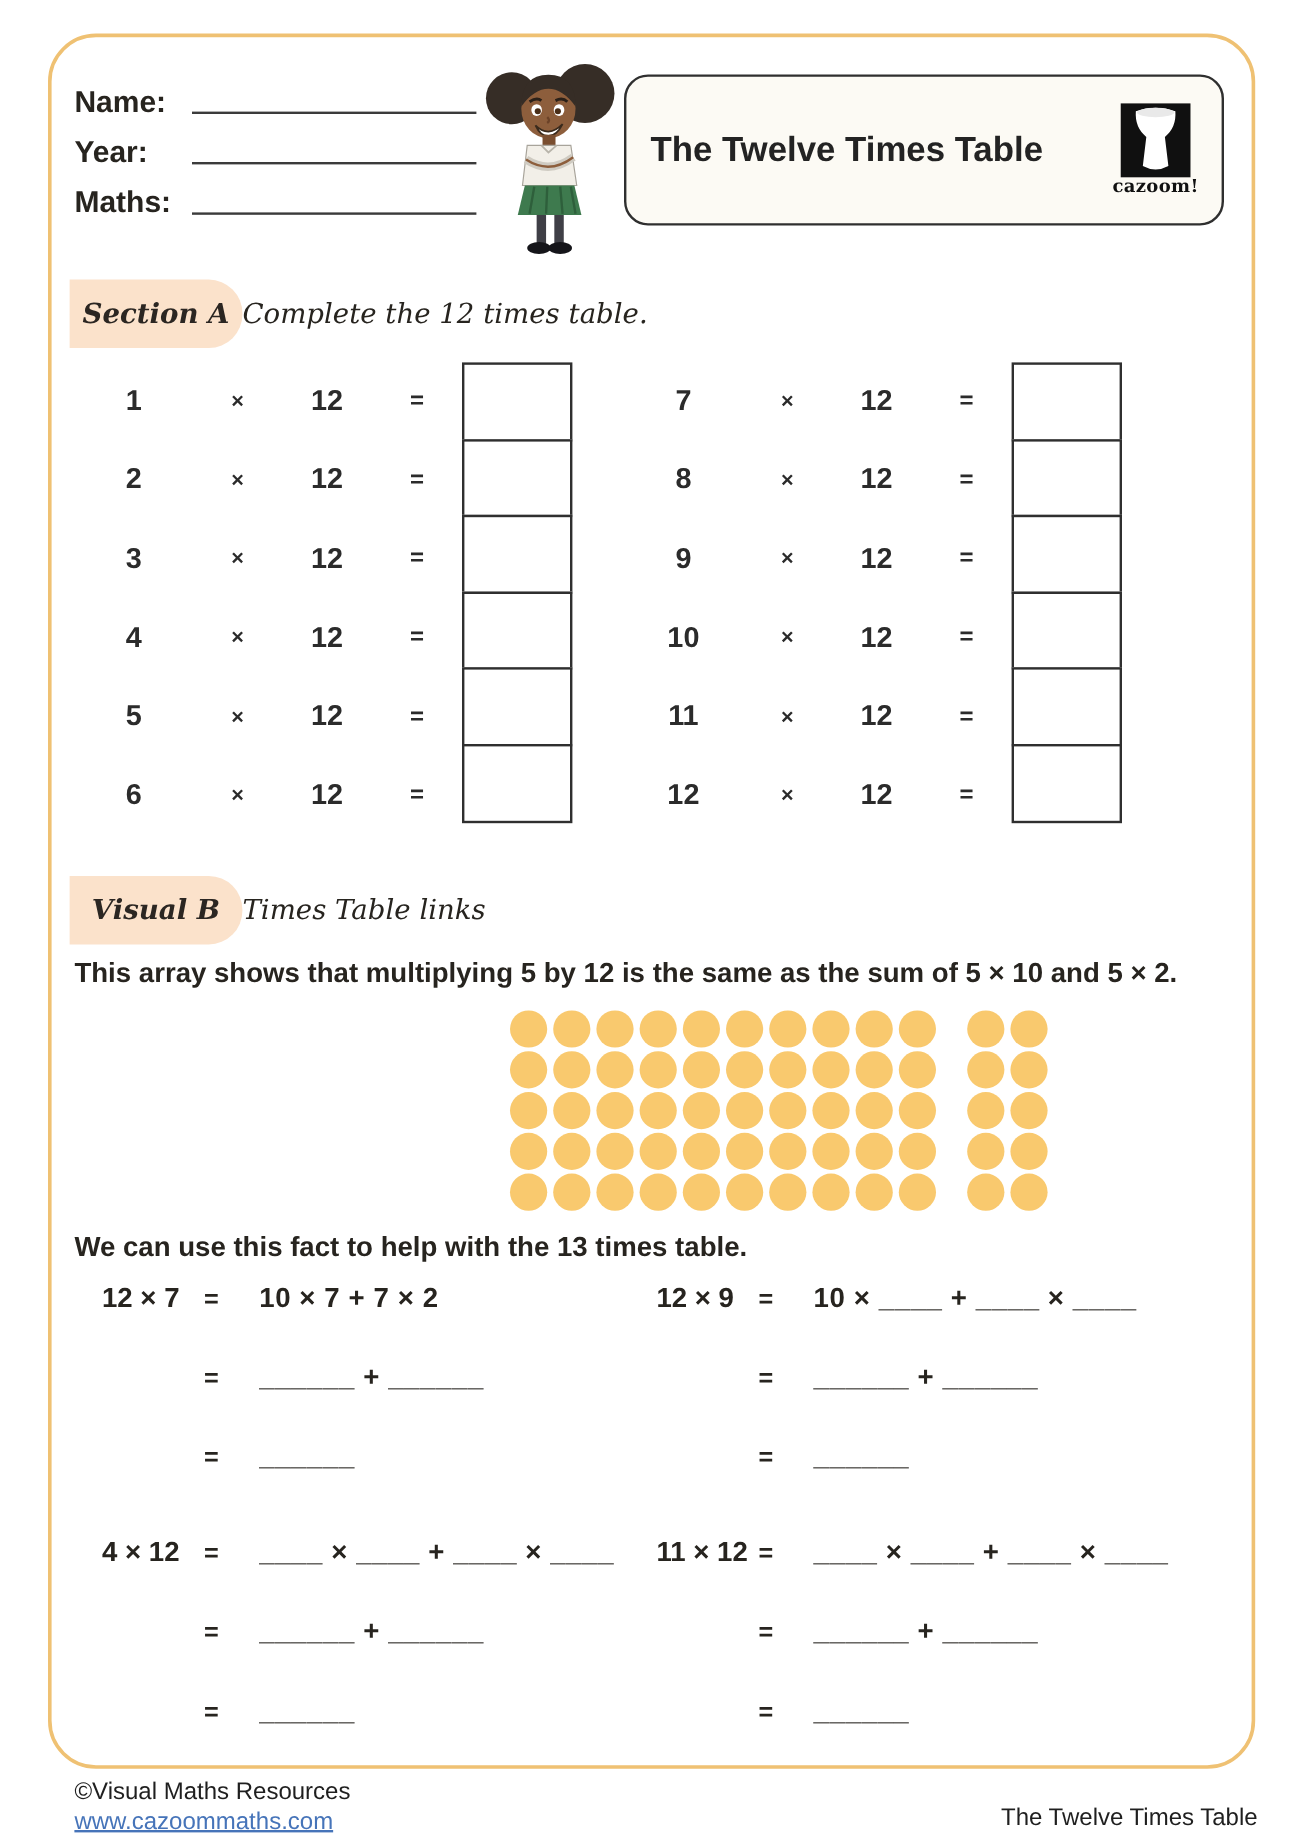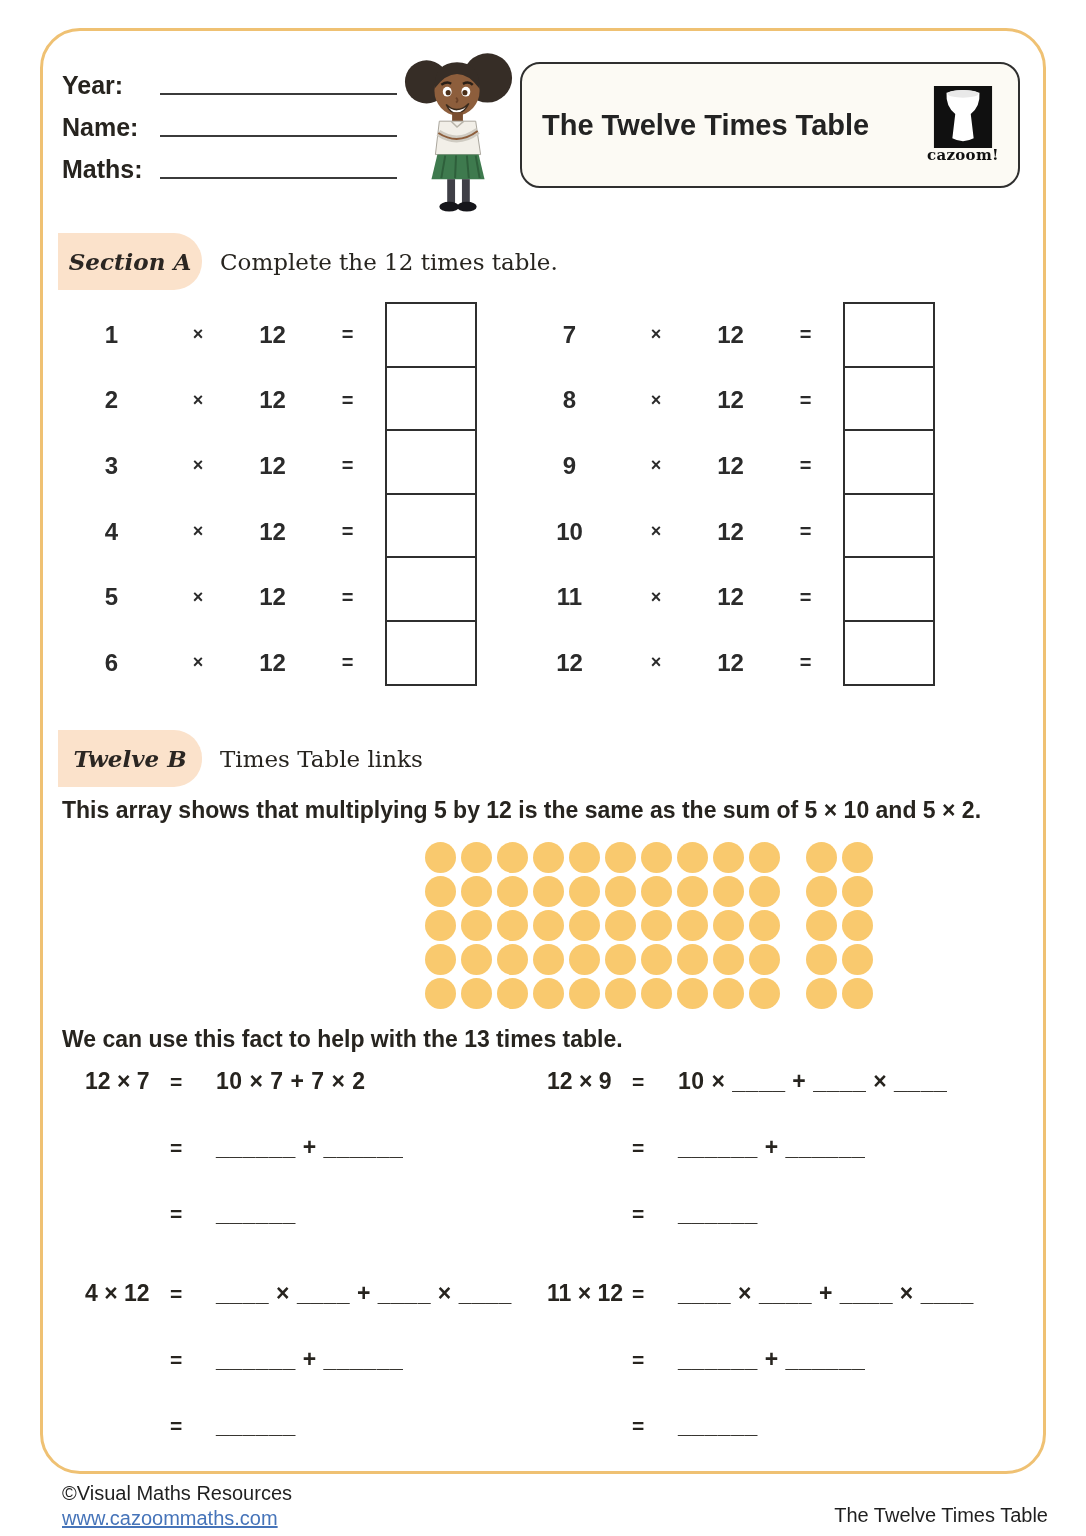--- a/index.html
+++ b/index.html
@@ -25,21 +25,21 @@
   .title-text{font-size:29px;font-weight:bold;color:#232323;}
   .logo{display:flex;flex-direction:column;align-items:center;width:78px;}
   .logo-text{font-family:"DejaVu Serif",serif;font-weight:bold;font-size:15px;color:#111;margin-top:-2px;letter-spacing:.3px;}
   
   .section-row{position:absolute;left:58px;display:flex;align-items:center;}
   .tab{
     width:144px;height:57px;background:#fbe2cb;border-radius:0 28px 28px 0;
     display:flex;align-items:center;justify-content:center;
     font-family:"DejaVu Serif",serif;font-style:italic;font-weight:bold;font-size:23px;color:#2b2622;
   }
-  .instruction{margin-left:18px;font-family:"DejaVu Serif",serif;font-size:23px;color:#27241f;}
+  .instruction{font-family:"DejaVu Serif",serif;font-style:italic;font-size:23px;color:#27241f;}
   
   .ttable{position:absolute;left:62px;top:302px;display:flex;}
   .tgroup{display:flex;}
   .tgroup.right{margin-left:43px;}
   .tgrid{width:323px;}
   .trow{display:flex;height:65.6px;align-items:center;}
   .tcell{display:inline-block;text-align:center;font-weight:bold;color:#2b2b2b;}
   .tcell.c0{width:99px;font-size:24px;}
   .tcell.c1{width:74px;font-size:18px;}
   .tcell.c2{width:75px;font-size:24px;}
@@ -66,25 +66,25 @@
   .footer-title{position:absolute;right:38px;top:1504px;font-size:20px;color:#1f1f1f;}
 </style>
 </head>
 <body>
 
 <div class="sheet">
   <div class="frame"></div>
 
   <div class="fields">
     <div class="field-row">
+      <span class="field-label">Name:</span>
+      <span class="field-line"></span>
+    </div>
+    <div class="field-row">
       <span class="field-label">Year:</span>
-      <span class="field-line"></span>
-    </div>
-    <div class="field-row">
-      <span class="field-label">Name:</span>
       <span class="field-line"></span>
     </div>
     <div class="field-row">
       <span class="field-label">Maths:</span>
       <span class="field-line"></span>
     </div>
   </div>
 
   <svg class="mascot" viewBox="0 0 115 170">
     <circle cx="25" cy="35" r="22" fill="#362d26"></circle>
@@ -222,21 +222,21 @@
           <div class="tbox"></div>
           <div class="tbox"></div>
           <div class="tbox"></div>
           <div class="tbox"></div>
           <div class="tbox"></div>
         </div>
     </div>
   </div>
 
   <div class="section-row" style="top:730px;">
-    <div class="tab">Twelve B</div>
+    <div class="tab">Visual B</div>
     <div class="instruction">Times Table links</div>
   </div>
 
   <div class="para" style="top:797px;width:960px;">This array shows that multiplying 5 by 12 is the same as the sum of 5 × 10 and 5 × 2.</div>
 
   <div class="array-wrap">
     <div class="dot-grid main" id="dots-main" style="grid-template-columns: repeat(10, 31px);">
         <div class="dot" style="background: rgb(249, 201, 110);"></div>
         <div class="dot" style="background: rgb(249, 201, 110);"></div>
         <div class="dot" style="background: rgb(249, 201, 110);"></div>

